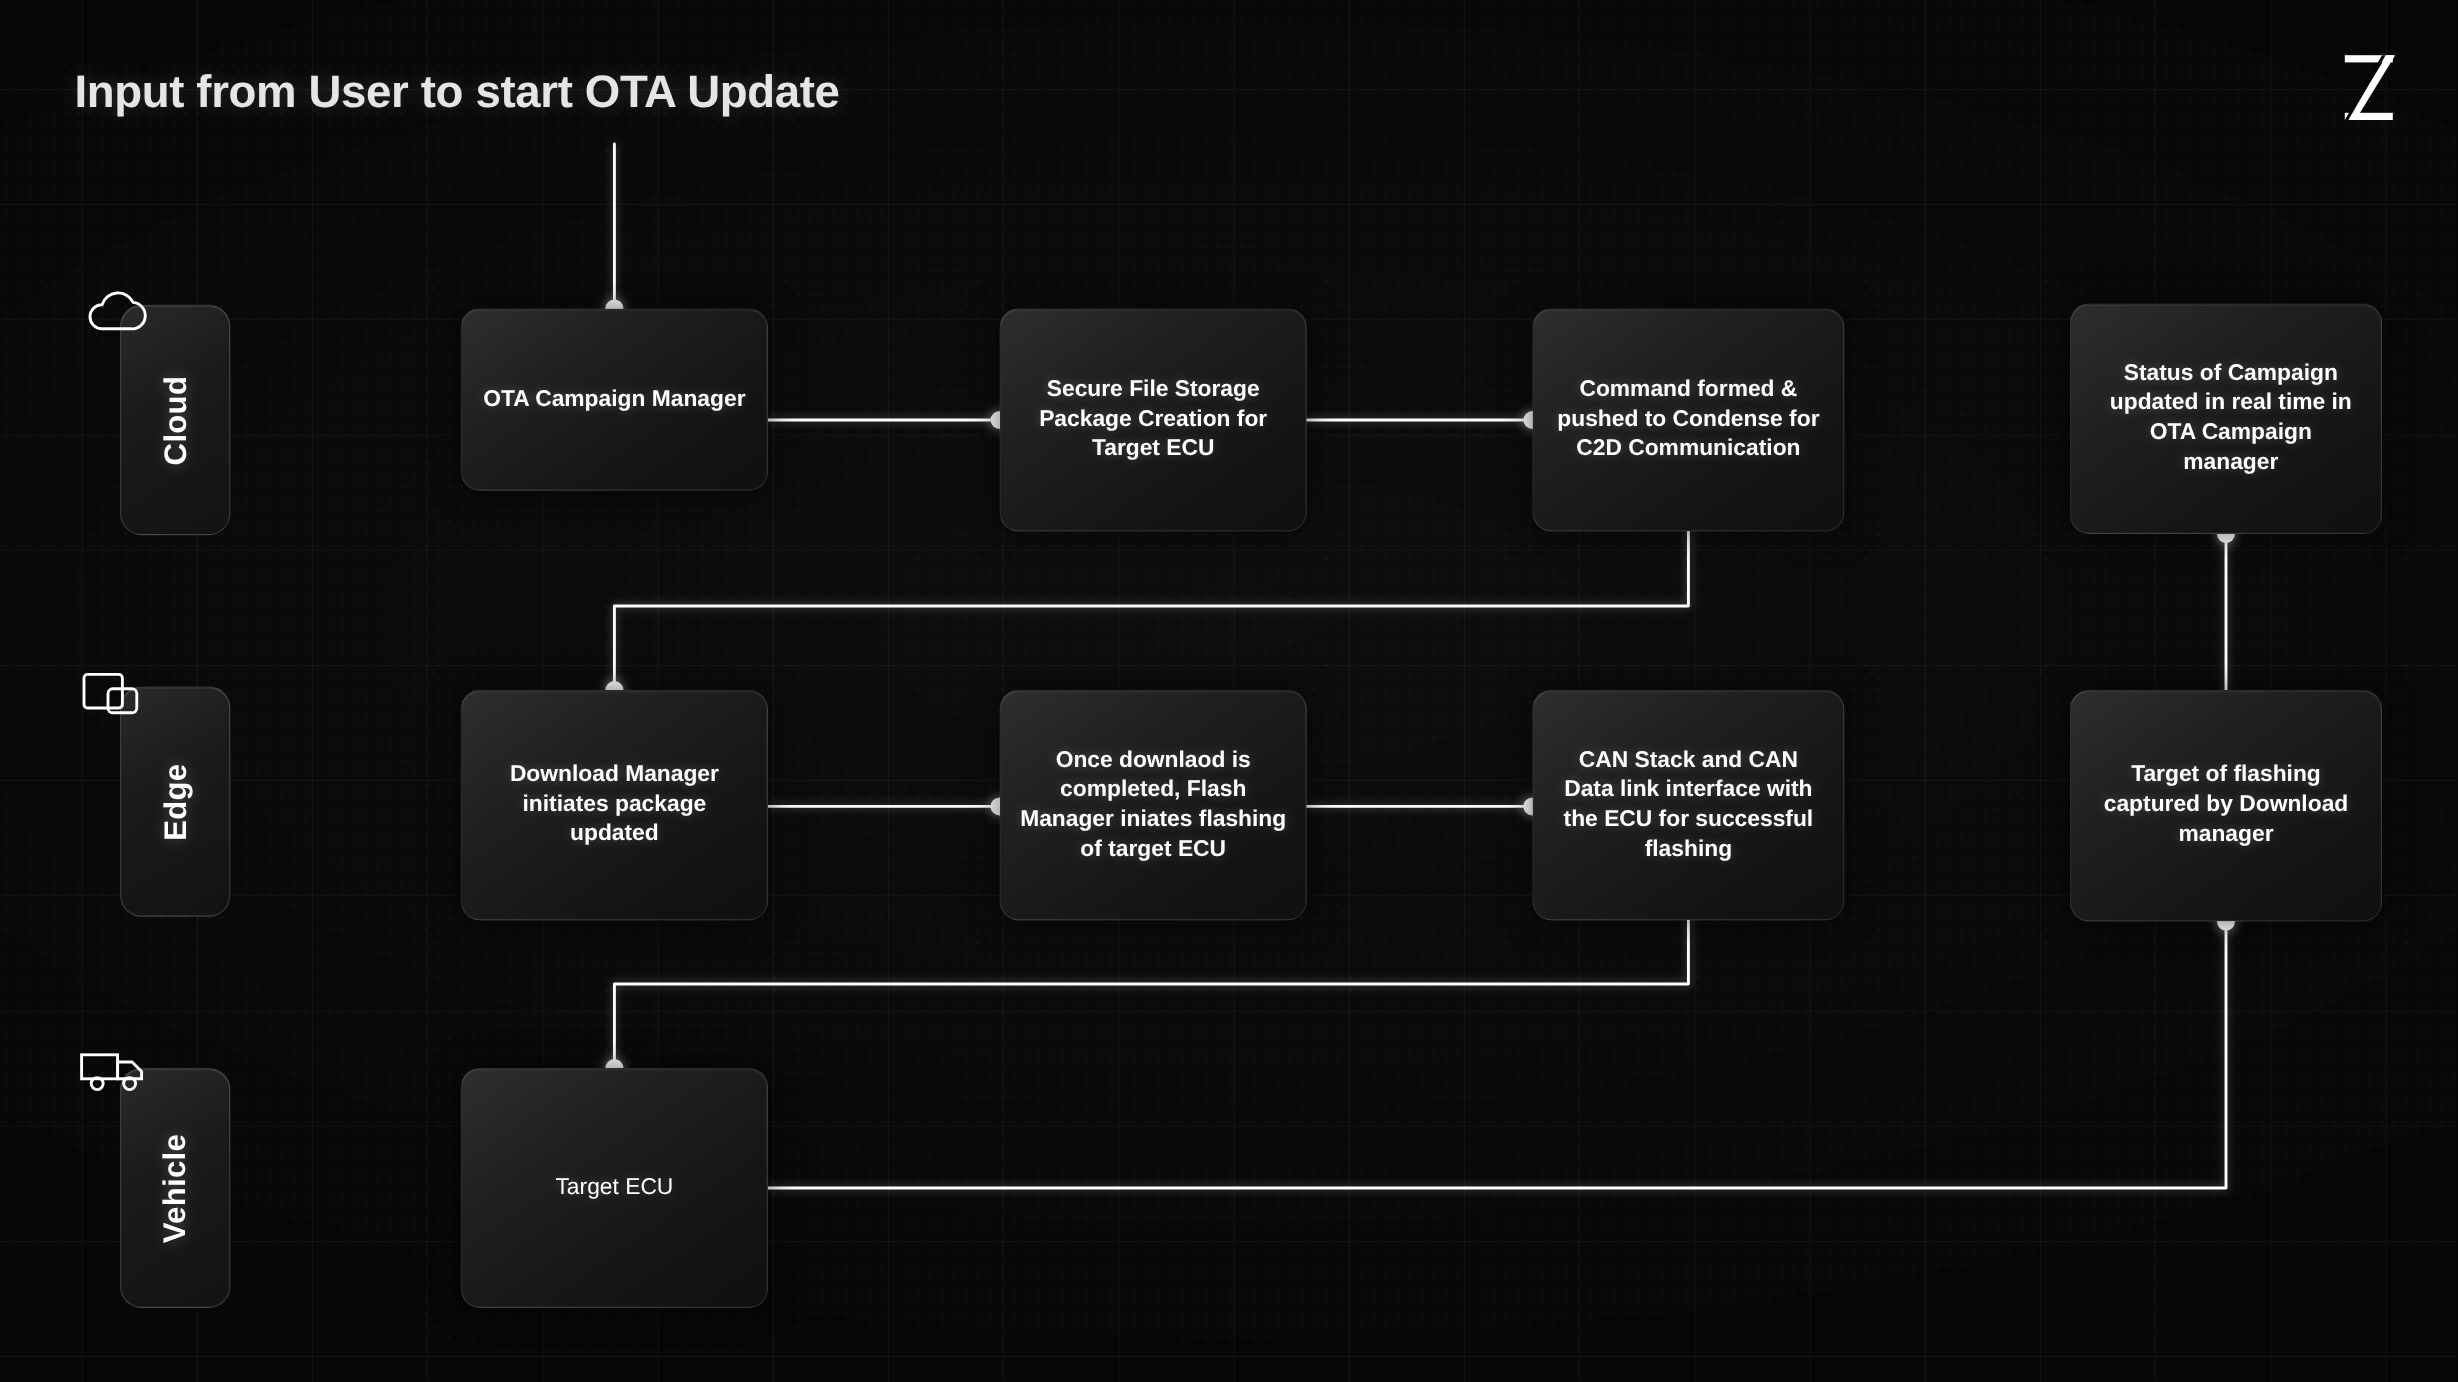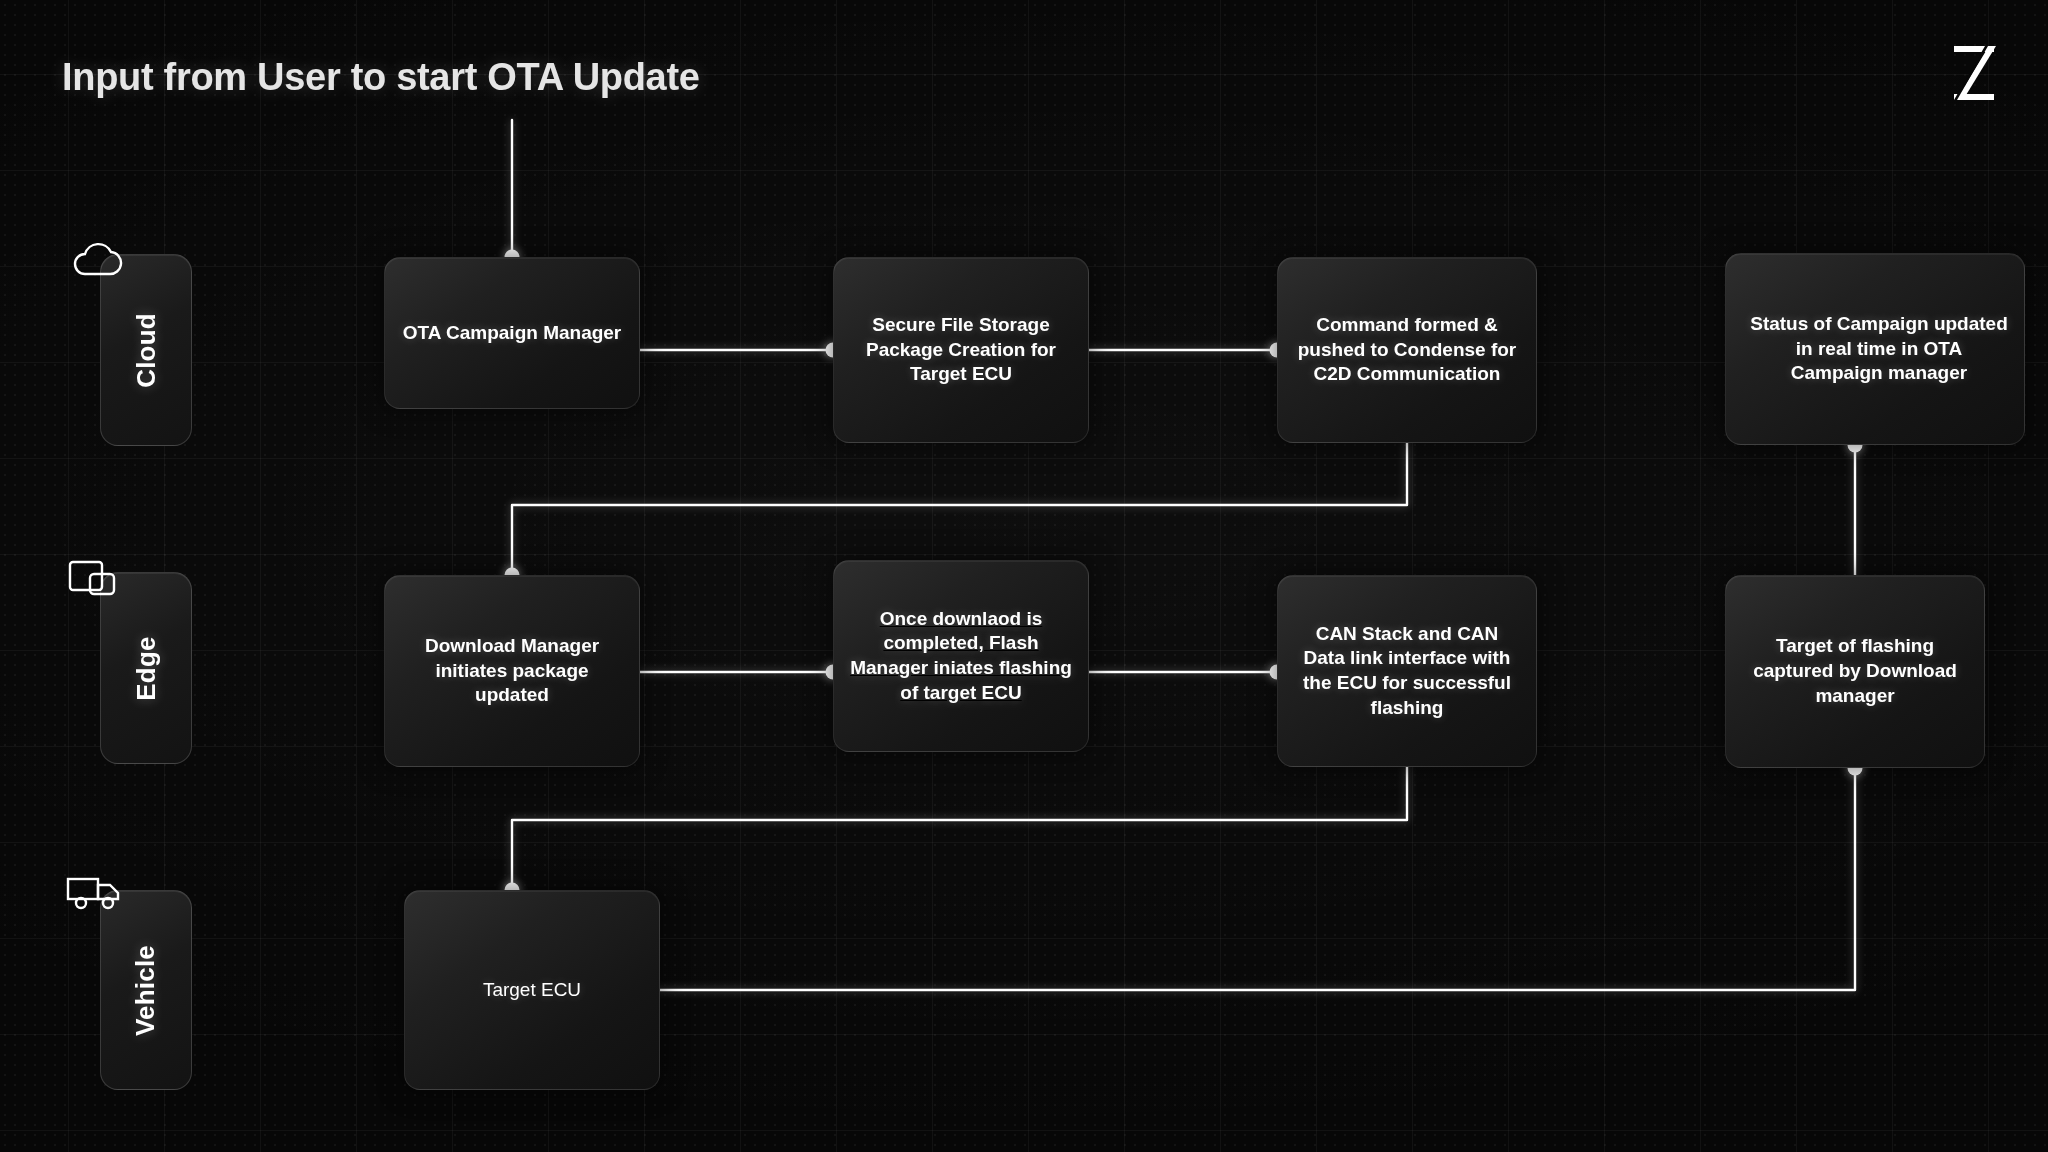--- a/index.html
+++ b/index.html
@@ -169,35 +169,35 @@
 </div>
 
 <div class="node" style="left:833px; top:257px; width:256px; height:186px;">
   <span class="node-text">Secure File Storage Package Creation for Target ECU</span>
 </div>
 
 <div class="node" style="left:1277px; top:257px; width:260px; height:186px;">
   <span class="node-text">Command formed &amp; pushed to Condense for C2D Communication</span>
 </div>
 
-<div class="node" style="left:1725px; top:253px; width:300px; height:192px;padding-left:24px;">
+<div class="node" style="left:1725px; top:253px; width:260px; height:192px;padding-left:24px;">
   <span class="node-text">Status of Campaign updated in real time in OTA Campaign manager</span>
 </div>
 
 <div class="node" style="left:384px; top:575px; width:256px; height:192px;">
   <span class="node-text">Download Manager initiates package updated</span>
 </div>
 
-<div class="node" style="left:833px; top:560px; width:256px; height:192px;text-decoration:underline;">
+<div class="node" style="left:833px; top:575px; width:256px; height:192px;">
   <span class="node-text">Once downlaod is completed, Flash Manager iniates flashing of target ECU</span>
 </div>
 
 <div class="node" style="left:1277px; top:575px; width:260px; height:192px;">
   <span class="node-text">CAN Stack and CAN Data link interface with the ECU for successful flashing</span>
 </div>
 
 <div class="node" style="left:1725px; top:575px; width:260px; height:193px;">
   <span class="node-text">Target of flashing captured by Download manager</span>
 </div>
 
-<div class="node plain" style="left:384px; top:890px; width:256px; height:200px;margin-left:20px;">
+<div class="node plain" style="left:384px; top:890px; width:256px; height:200px;">
   <span class="node-text">Target ECU</span>
 </div>
 
 </body></html>

